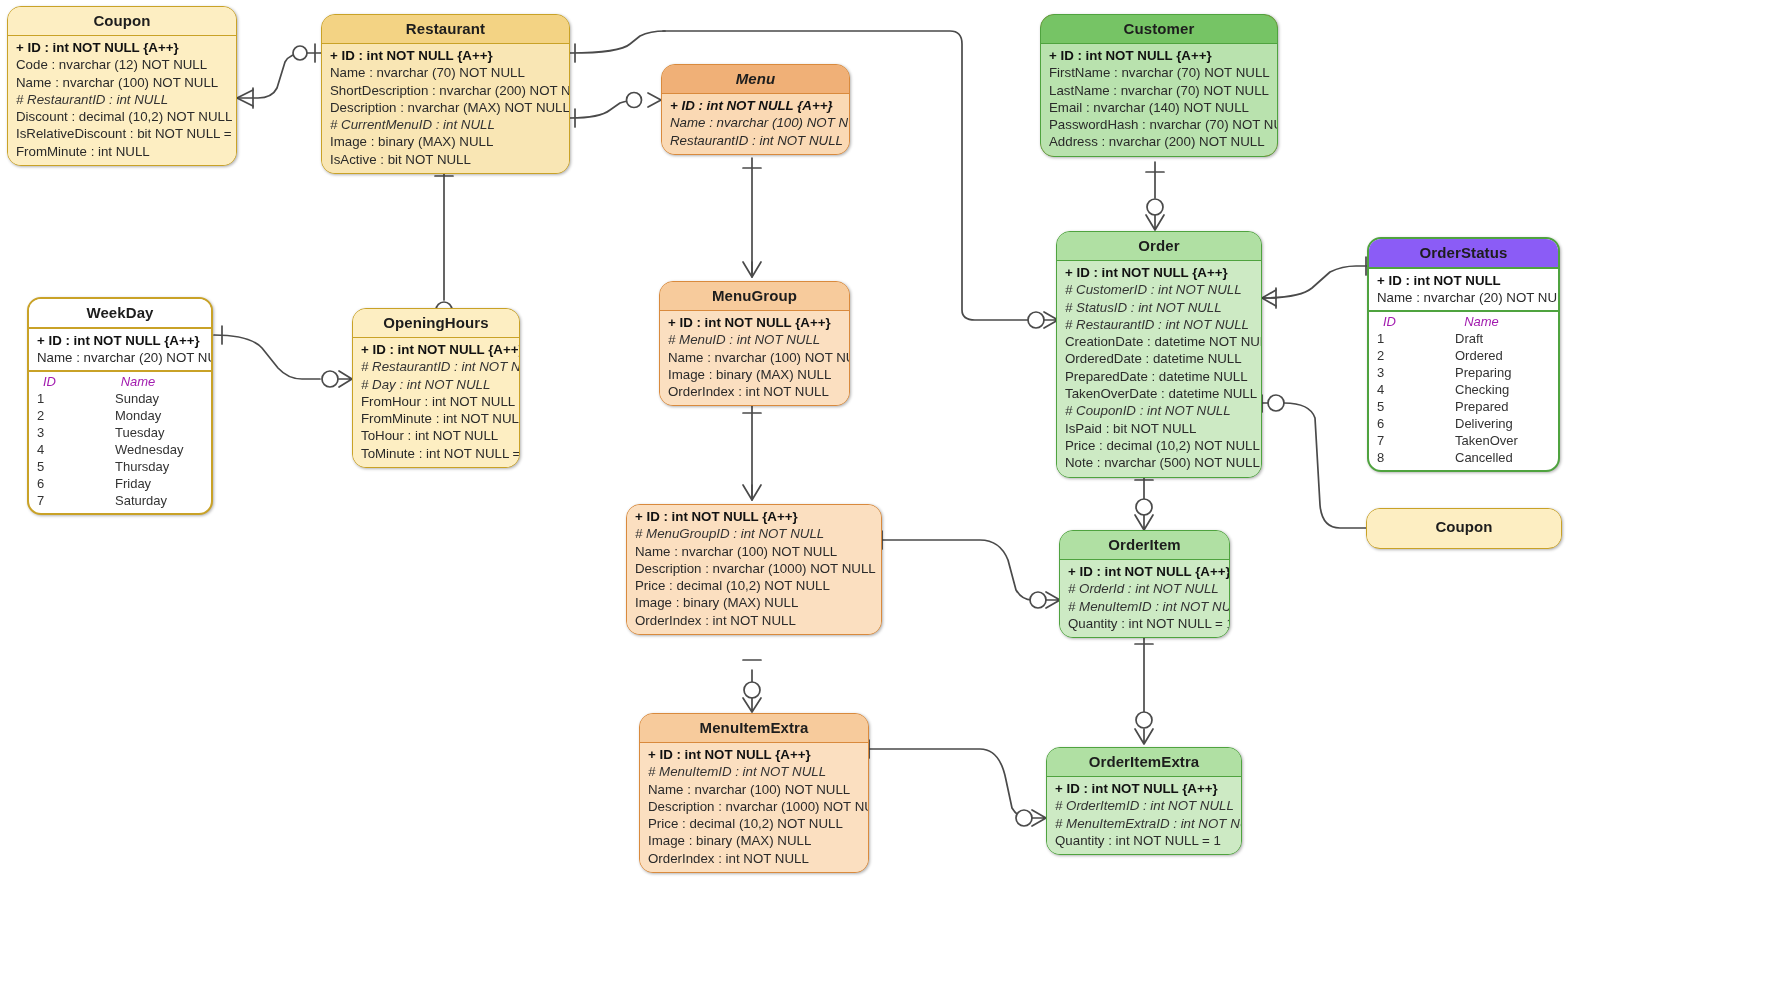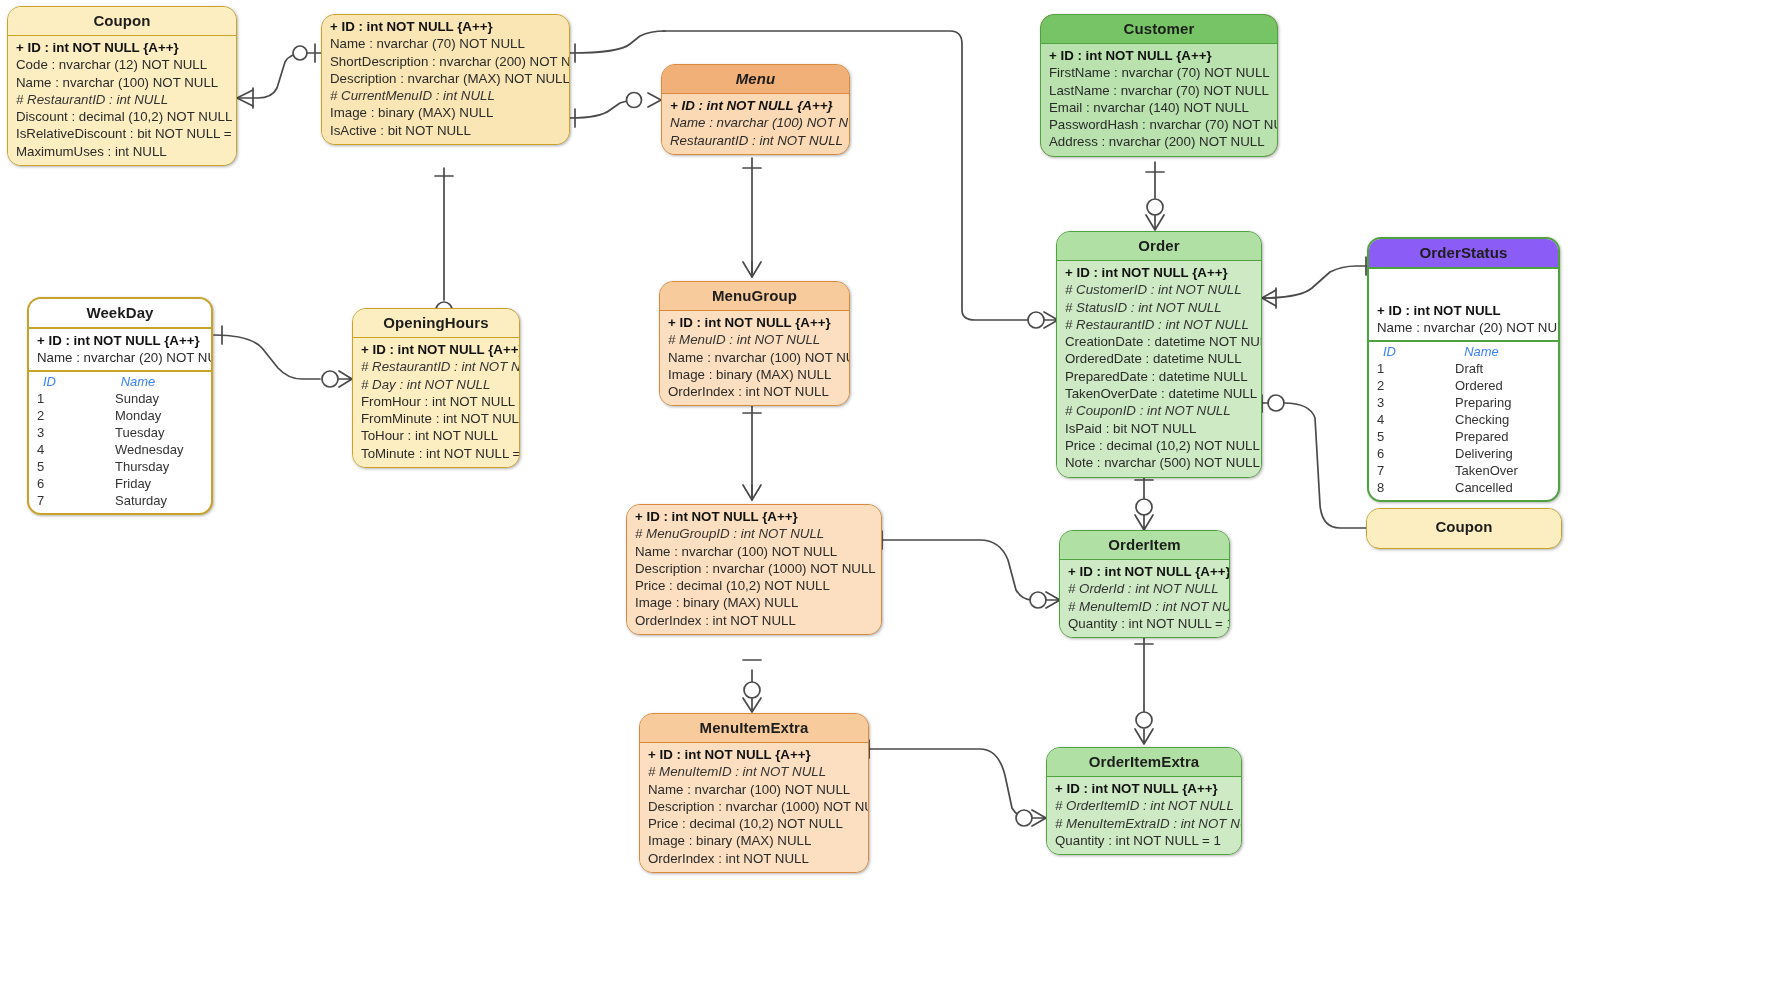--- a/index.html
+++ b/index.html
@@ -89,39 +89,39 @@
   .pal-green2 { background: #c5e8bc; border: 1.6px solid #4fa33f; }
   .pal-green2 .title { background: #b0e0a3; border-bottom: 1.5px solid #4fa33f; }
   .pal-green2 .attrs { background: #cdeac4; }
 
   .pal-white { background: #ffffff; border: 2px solid #c9a227; }
   .pal-white .title { background: #ffffff; border-bottom: 2px solid #c9a227; }
   .pal-white .attrs { background: #ffffff; }
 
   .pal-whitegreen { background: #ffffff; border: 2px solid #4fa33f; }
   .pal-whitegreen .title { background: #8b5cf6; border-bottom: 2px solid #4fa33f; }
-  .pal-whitegreen .attrs { background: #ffffff; margin-top: 30px; }
+  .pal-whitegreen .attrs { background: #ffffff; }
 
   
   .lookup {
     border-top: 2px solid #c9a227;
     padding: 2px 0 4px 0;
   }
   .lookup.green-rule { border-top-color: #4fa33f; }
   .lookup table {
     border-collapse: collapse;
     width: 100%;
     font-size: 13px;
     color: #333;
   }
   .lookup th {
     font-style: italic;
     font-weight: normal;
     font-size: 13px;
-    color: #3b82f6;
+    color: #a21caf;
     text-align: left;
     padding: 0 4px 1px 4px;
   }
   .lookup th.c-id { width: 40px; padding-left: 14px; }
   .lookup th.c-name { text-align: center; padding-right: 26px;}
   .lookup td {
     padding: 0 4px;
     line-height: 17px;
   }
   .lookup td.c-id { padding-left: 8px; color: #333; }
@@ -217,25 +217,26 @@
 
   <div class="entity pal-cream" style="left:7px; top:6px; width:230px;">
     <div class="title">Coupon</div>
     <div class="attrs">
       <div class="attr pk">+ ID : int NOT NULL  {A++}</div>
       <div class="attr">Code : nvarchar (12)  NOT NULL</div>
       <div class="attr">Name : nvarchar (100)  NOT NULL</div>
       <div class="attr fk"># RestaurantID : int NULL</div>
       <div class="attr">Discount : decimal (10,2)  NOT NULL</div>
       <div class="attr">IsRelativeDiscount : bit NOT NULL = False</div>
-      <div class="attr">MaximumUses : int NULL</div>
+      <div class="attr">FromMinute : int NULL</div>
     </div>
   </div>
 
   <div class="entity pal-gold" style="left:321px; top:14px; width:249px;">
+    <div class="title">Restaurant</div>
     <div class="attrs">
       <div class="attr pk">+ ID : int NOT NULL  {A++}</div>
       <div class="attr">Name : nvarchar (70)  NOT NULL</div>
       <div class="attr">ShortDescription : nvarchar (200)  NOT NULL</div>
       <div class="attr">Description : nvarchar (MAX)  NOT NULL</div>
       <div class="attr fk"># CurrentMenuID : int NULL</div>
       <div class="attr">Image : binary (MAX)  NULL</div>
       <div class="attr">IsActive : bit NOT NULL</div>
     </div>
   </div>

